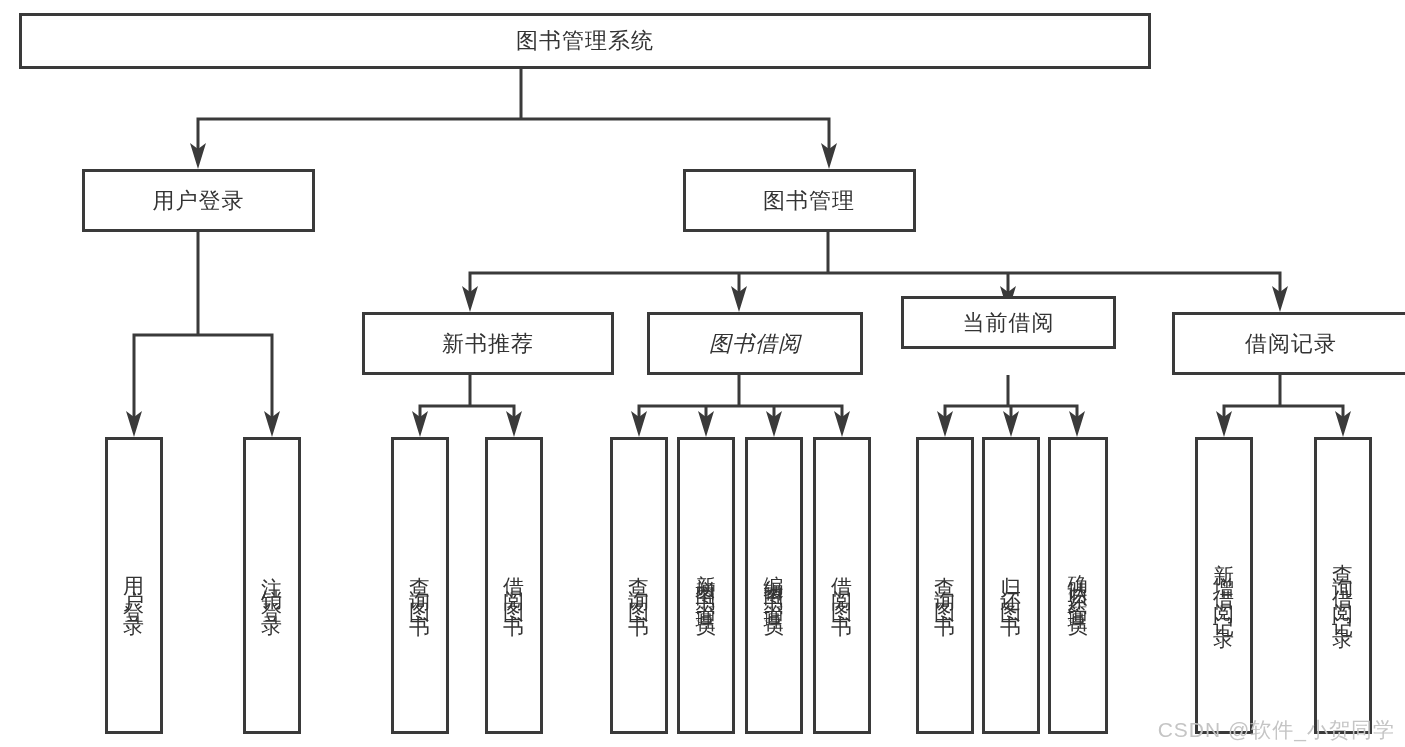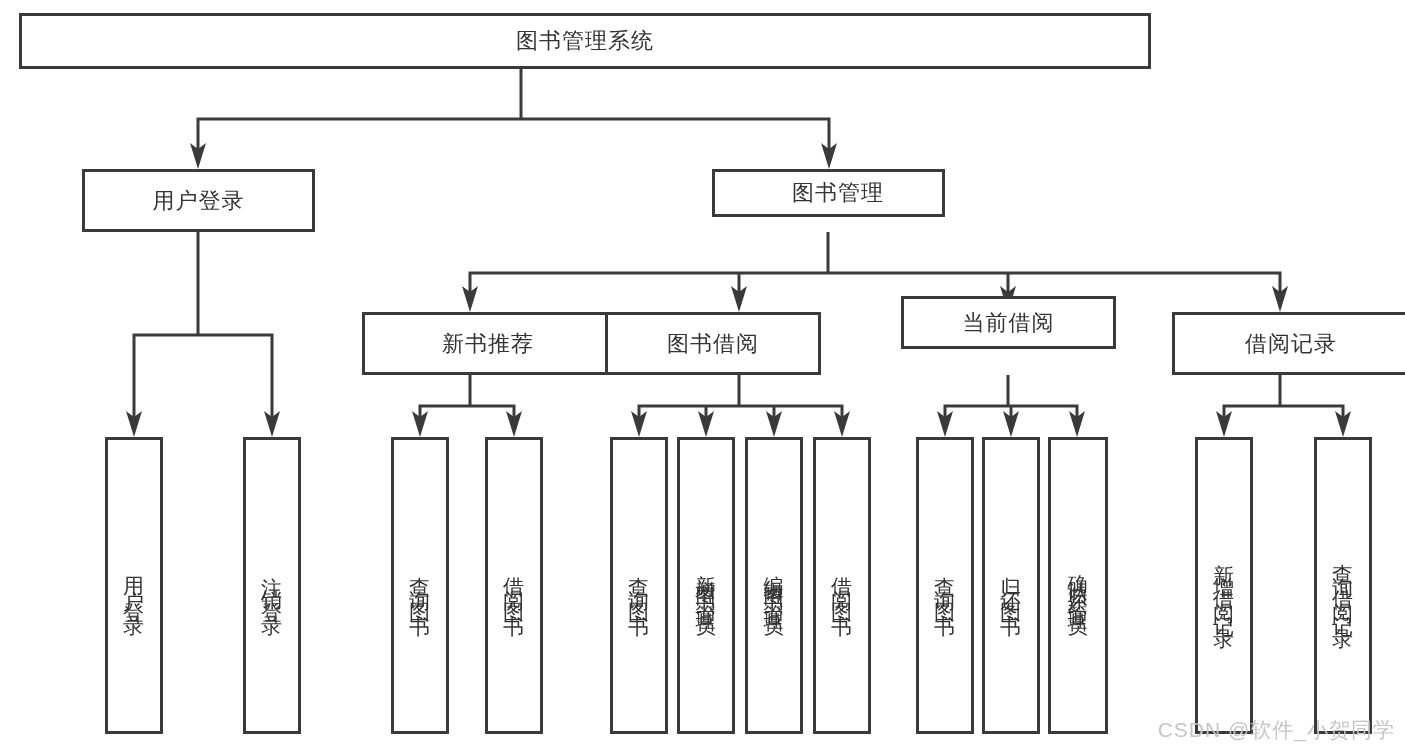--- a/index.html
+++ b/index.html
@@ -17,23 +17,23 @@
   #wires path{stroke:var(--line);stroke-width:3;fill:none;}
   #wires path.arrowhead{fill:var(--line);stroke:none;}
   .node{
     position:absolute;box-sizing:border-box;border:3px solid var(--line);
     background:#fff;display:flex;align-items:center;justify-content:center;
     color:var(--text);z-index:1;
   }
   .node.h{font-size:22px;letter-spacing:1px;}
   .root{left:19px;top:13px;width:1132px;height:56px;}
   .n-user-login{left:82px;top:169px;width:233px;height:63px;}
-  .n-book-mgmt{left:712px;top:169px;width:233px;height:48px;padding-left:19px;}
+  .n-book-mgmt{left:683px;top:169px;width:233px;height:63px;padding-left:19px;}
   .n-new-books{left:362px;top:312px;width:252px;height:63px;}
-  .n-book-borrow{left:605px;top:312px;width:216px;height:63px;}
+  .n-book-borrow{left:647px;top:312px;width:216px;height:63px;font-style:italic;}
   .n-cur-borrow{left:901px;top:296px;width:215px;height:53px;}
   .n-borrow-rec{left:1172px;top:312px;width:238px;height:63px;}
   .leaf{
     position:absolute;top:437px;height:297px;width:58px;box-sizing:border-box;
     border:3px solid var(--line);background:#fff;display:flex;align-items:center;
     justify-content:center;color:var(--text);z-index:1;
   }
   .leaf span{
     writing-mode:vertical-rl;text-orientation:mixed;
     font-size:21px;letter-spacing:13px;line-height:1;white-space:nowrap;

